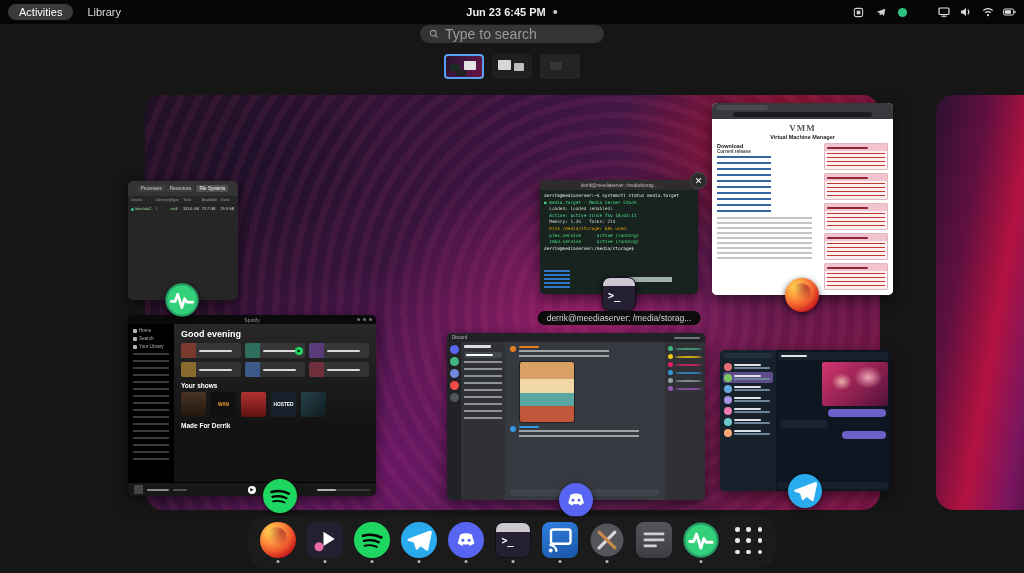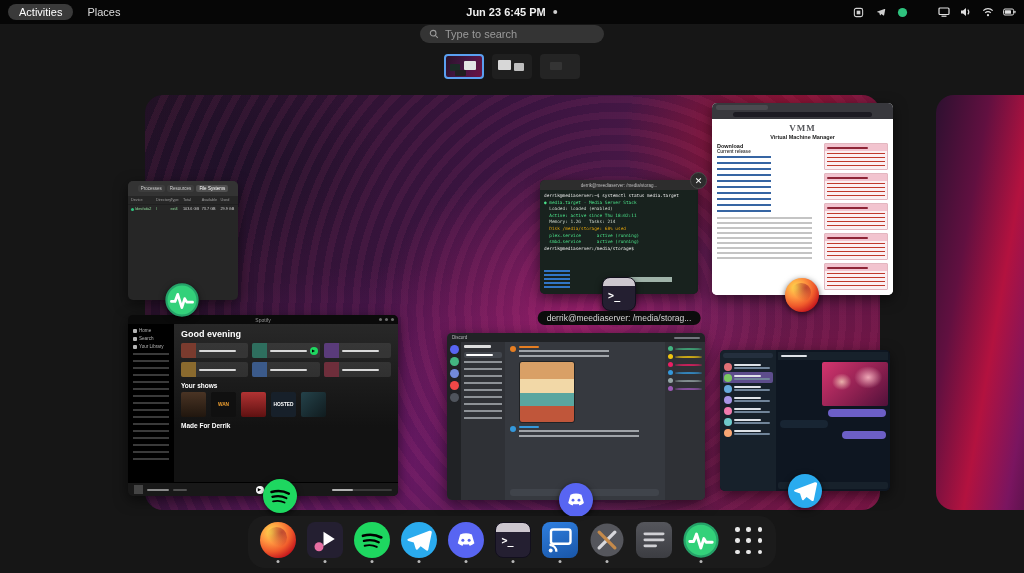--- a/index.html
+++ b/index.html
@@ -10,21 +10,21 @@
 .tb-left{display:flex;align-items:center;gap:6px}
 .activities{padding:2px 11px;border-radius:12px;background:#3a3a3a;color:#fff}
 .places{padding:2px 8px;color:#dcdcdc}
 .tb-center{position:absolute;left:50%;top:0;height:24px;transform:translateX(-50%);display:flex;align-items:center;gap:8px;font-weight:bold;color:#efefef}
 .notif-dot{width:4px;height:4px;border-radius:50%;background:#cfcfcf}
 .tb-right{display:flex;align-items:center;gap:9px}
 .tray-ic{width:13px;height:12px;display:flex;align-items:center;justify-content:center}
 .tray-gap{width:10px}
 
 .search{position:absolute;top:25px;left:50%;transform:translateX(-50%);width:184px;height:18px;border-radius:9px;background:#343434;display:flex;align-items:center;gap:6px;padding:0 9px;z-index:55}
-.search input{flex:1;background:transparent;border:none;outline:none;color:#b5b5b5;font-size:11px}
+.search input{flex:1;background:transparent;border:none;outline:none;color:#b5b5b5;font-size:14px}
 .search input::placeholder{color:#9a9a9a}
 
 .ws-switcher{position:absolute;top:54px;left:50%;transform:translateX(-50%);display:flex;gap:8px;z-index:55}
 .ws-thumb{width:40px;height:25px;border-radius:4px;background:#262626;position:relative;overflow:hidden}
 .ws-thumb.selected{border:2px solid #5aa0f0}
 .ws-mini{position:absolute;background:#d7d7d7;border-radius:1px}
 
 .workspace-main{position:absolute;left:145px;top:95px;width:735px;height:415px;border-radius:18px;z-index:1;overflow:hidden;
 background:
  radial-gradient(200px 140px at 90px 70px, rgba(30,16,40,.95), transparent 75%),
@@ -166,21 +166,21 @@
 .icon-console::after{content:">_";position:absolute;left:16%;top:36%;color:#fff;font:bold 10px "DejaVu Sans Mono",monospace}
 .icon-remote{border-radius:8px;background:linear-gradient(160deg,#2f7fe0,#1956a8)}
 .icon-notes{border-radius:8px;background:linear-gradient(#55565c,#3c3d42)}
 </style>
 </head>
 <body>
 
 <div class="topbar">
   <div class="tb-left">
     <span class="activities">Activities</span>
-    <span class="places">Places</span>
+    <span class="places">Library</span>
   </div>
   <div class="tb-center">
     <span>Jun 23  6:45 PM</span>
     <span class="notif-dot"></span>
   </div>
   <div class="tb-right">
     <span class="tray-ic">
       <svg viewBox="0 0 12 12" width="11" height="11">
           <rect x="1.5" y="1.5" width="9" height="9" rx="2" fill="none" stroke="#cfcfcf" stroke-width="1.2"></rect>
           <rect x="4" y="4" width="4" height="4" fill="#cfcfcf"></rect>
@@ -370,21 +370,21 @@
             </div>
           </div>
       </div>
     </div>
   </div>
 </div>
 <div class="app-badge" style="left:785px;top:278px">
   <div class="icon icon-firefox"></div>
 </div>
 
-<div class="win" style="left:128px;top:315px;width:270px;height:181px;background:#121212">
+<div class="win" style="left:128px;top:315px;width:248px;height:181px;background:#121212">
   <div class="sp-titlebar">
     <span>Spotify</span>
     <span class="sp-winbtns">
         <i></i>
         <i></i>
         <i></i>
       </span>
   </div>
   <div class="sp-body">
     <div class="sp-side">

